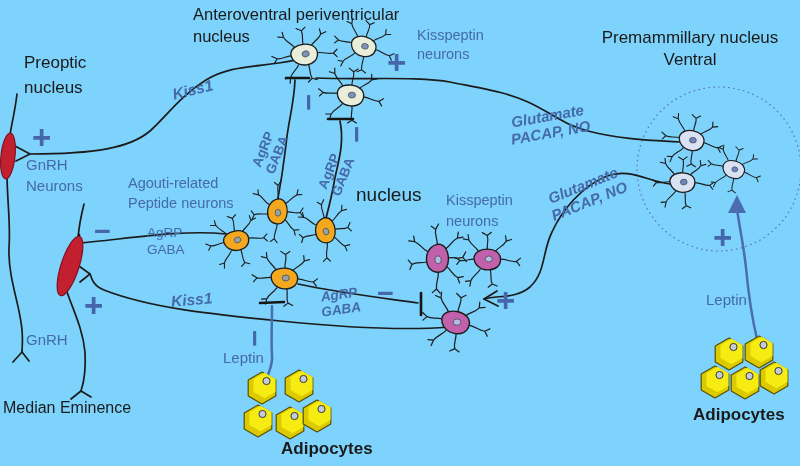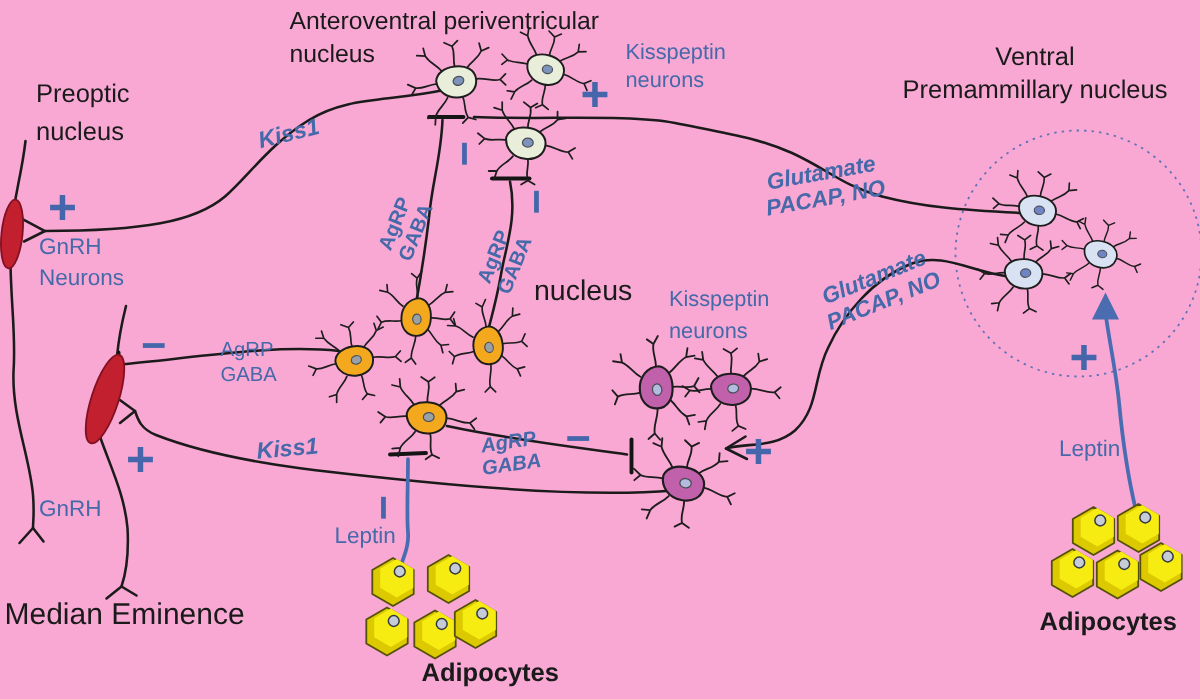--- a/index.html
+++ b/index.html
@@ -1,17 +1,17 @@
 <!DOCTYPE html>
 <html><head>
 <meta charset="utf-8">
 <style>
   html,body{margin:0;padding:0;background:#fff;}
   .stage{
-    position:relative;width:800px;height:466px;background:#f9a8d4;
+    position:relative;width:800px;height:466px;background:#7dd3fc;
     font-family:"Liberation Sans",sans-serif;overflow:hidden;
   }
   .stage svg{position:absolute;left:0;top:0;}
   .lbl{position:absolute;white-space:nowrap;line-height:1.25;}
   .blue{color:#4569a9;}
   .black{color:#1a1a1a;}
   .bold{font-weight:bold;}
   .ital{font-style:italic;}
   .ctr{text-align:center;}
   .line{display:block;}
@@ -131,46 +131,48 @@
 
   <div class="lbl black" style="left:193px;top:3px;font-size:16.5px;line-height:22px;">
     <span class="line">Anteroventral periventricular</span>
     <span class="line">nucleus</span>
   </div>
   <div class="lbl black" style="left:24px;top:50px;font-size:17px;line-height:25px;">
     <span class="line">Preoptic</span>
     <span class="line">nucleus</span>
   </div>
   <div class="lbl black ctr" style="left:585px;top:27px;width:210px;font-size:17px;line-height:22px;">
+    <span class="line">Premammillary nucleus</span>
     <span class="line">Ventral</span>
-    <span class="line">Premammillary nucleus</span>
   </div>
   <div class="lbl black" style="left:356px;top:180px;font-size:19px;line-height:30px;">
     <span class="line">nucleus</span>
   </div>
-  <div class="lbl black" style="left:3px;top:398px;font-size:20px;">
+  <div class="lbl black" style="left:3px;top:398px;font-size:16px;">
     <span>Median Eminence</span>
   </div>
 
   <div class="lbl blue" style="left:417px;top:26px;font-size:14.5px;line-height:19px;">
     <span class="line">Kisspeptin</span>
     <span class="line">neurons</span>
   </div>
   <div class="lbl blue" style="left:446px;top:190px;font-size:14.5px;line-height:21px;">
     <span class="line">Kisspeptin</span>
     <span class="line">neurons</span>
   </div>
   <div class="lbl blue" style="left:26px;top:154px;font-size:15px;line-height:21px;">
     <span class="line">GnRH</span>
     <span class="line">Neurons</span>
   </div>
   <div class="lbl blue" style="left:26px;top:331px;font-size:15px;">
     <span>GnRH</span>
   </div>
   <div class="lbl blue" style="left:128px;top:173px;font-size:14.5px;line-height:20px;">
+    <span class="line">Agouti-related</span>
+    <span class="line">Peptide neurons</span>
   </div>
   <div class="lbl black bold" style="left:281px;top:438px;font-size:17px;">
     <span>Adipocytes</span>
   </div>
   <div class="lbl black bold" style="left:693px;top:404px;font-size:17px;">
     <span>Adipocytes</span>
   </div>
 
   <div class="lbl blue bold ital" style="left:172px;top:80px;font-size:15.5px;transform:rotate(-14deg);">
     <span>Kiss1</span>

